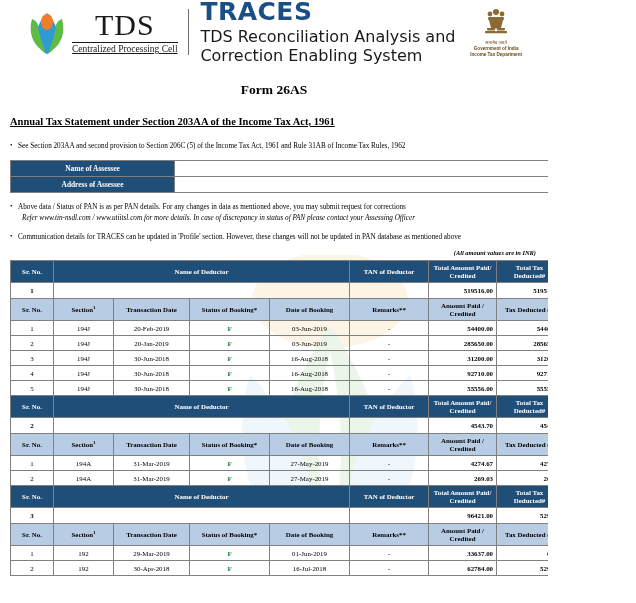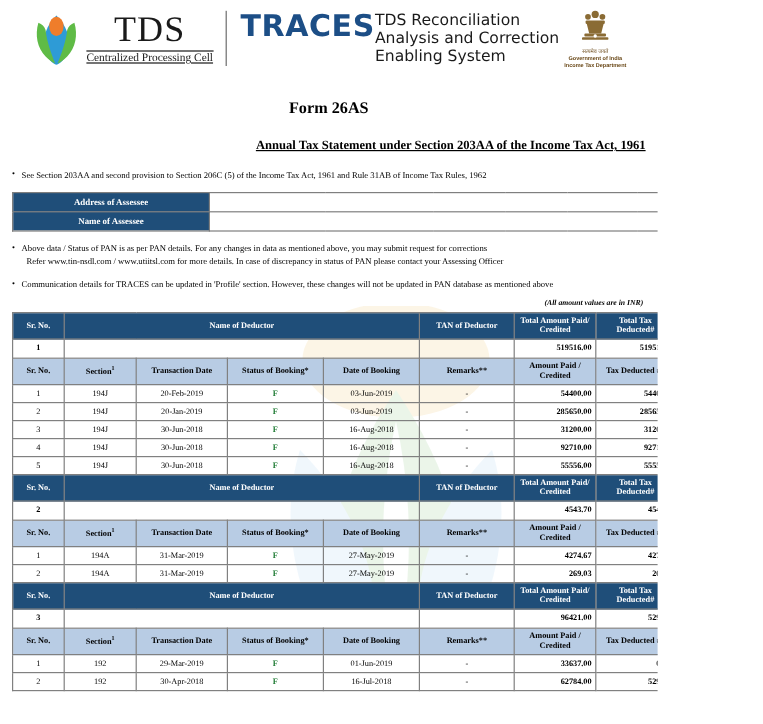--- a/index.html
+++ b/index.html
@@ -83,34 +83,34 @@
     text-decoration: underline;
   }
   .vdiv {
     width: 1.5px;
     height: 46px;
     background: #6d6d6d;
     margin: 0 12px 0 10px;
   }
   .traces-block {
     display: flex;
-    flex-direction: row;
+    flex-direction: column;
     justify-content: center;
   }
   .traces-word {
     font-family: "DejaVu Sans", sans-serif;
     font-weight: bold;
     font-size: 25px;
     color: #1c4e86;
     line-height: 1.05;
     letter-spacing: 0.5px;
   }
   .traces-tag {
     font-family: "DejaVu Sans", sans-serif;
-    font-size: 13px;
+    font-size: 16px;
     color: #1a1a1a;
     margin-top: 1px;
   }
   .emblem-wrap {
     margin-left: auto;
     display: flex;
     flex-direction: column;
     align-items: center;
     padding-right: 12px;
   }
@@ -129,21 +129,21 @@
   .form-title {
     position: relative; z-index: 2;
     text-align: center;
     font-family: "Liberation Serif", serif;
     font-weight: bold;
     font-size: 13.5px;
     margin: 20px 0 18px 0;
   }
   .form-sub {
     position: relative; z-index: 2;
-    text-align: right;
+    text-align: left;
     font-family: "Liberation Serif", serif;
     font-weight: bold;
     font-size: 10.5px;
     text-decoration: underline;
     margin: 16px 0 0 0;
   }
 
   .bullet-note {
     position: relative; z-index: 2;
     font-family: "Liberation Serif", serif;
@@ -151,21 +151,21 @@
     line-height: 1.5;
     padding-left: 6px;
     position: relative;
   }
   .bullet-note .b {
     position: absolute; left: 0; top: -1px;
     font-size: 7px;
   }
   .note-1 { margin-top: 14px; padding-left: 8px; }
   .note-block { margin-top: 9px; padding-left: 8px; }
-  .note-block .line2 { display: block; padding-left: 4px; }
+  .note-block .line2 { display: block; padding-left: 4px; font-style: italic; }
 
   
   .pan-table {
     position: relative; z-index: 2;
     width: 616px;
     border-collapse: collapse;
     margin-top: 8px;
     table-layout: fixed;
   }
   .pan-table td {
@@ -331,26 +331,26 @@
         <col style="width:96px">
         <col style="width:90px">
       <col style="width:60px">
         <col style="width:52px">
         <col style="width:58px">
       <col style="width:52px">
         <col style="width:44px">
     </colgroup>
     <tbody>
     <tr>
+      <td class="pan-lbl">Name of Assessee</td>
+      <td class="pan-val" colspan="7"></td>
+    </tr>
+    <tr>
       <td class="pan-lbl pan-tall">Address of Assessee</td>
       <td class="pan-val pan-tall" colspan="7"></td>
-    </tr>
-    <tr>
-      <td class="pan-lbl">Name of Assessee</td>
-      <td class="pan-val" colspan="7"></td>
     </tr>
   </tbody>
     </table>
 
   <div class="bullet-note note-block">
     <span class="b">•</span>
     <span>Above data / Status of PAN is as per PAN details. For any changes in data as mentioned above, you may submit request for corrections</span>
     <span class="line2">Refer www.tin-nsdl.com / www.utiitsl.com for more details. In case of discrepancy in status of PAN please contact your Assessing Officer</span>
   </div>
 

